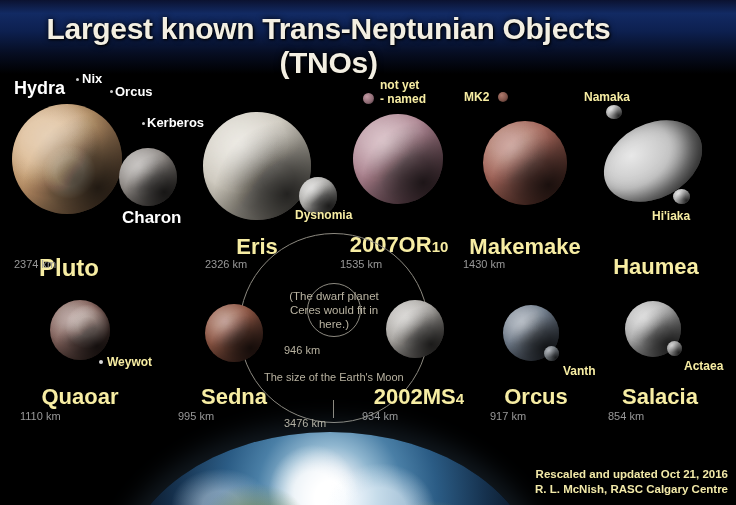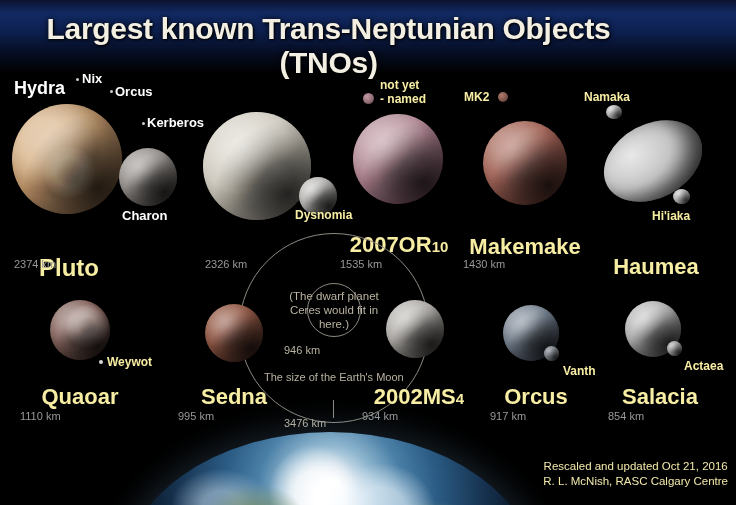--- a/index.html
+++ b/index.html
@@ -112,26 +112,26 @@
     border-radius: 50%;
     background:
       radial-gradient(ellipse at 32% 30%, rgba(120,140,90,.55) 0 6%, rgba(0,0,0,0) 13%),
       radial-gradient(ellipse at 62% 26%, rgba(235,245,252,.6) 0 7%, rgba(0,0,0,0) 15%),
       radial-gradient(ellipse at 46% 20%, rgba(255,255,255,.75) 0 6%, rgba(0,0,0,0) 14%),
       radial-gradient(ellipse at 74% 34%, rgba(150,170,110,.4) 0 5%, rgba(0,0,0,0) 12%),
       radial-gradient(ellipse at 24% 24%, rgba(225,235,245,.45) 0 4%, rgba(0,0,0,0) 11%);
   }
   
   #credit {
-    position: absolute; right: 8px; bottom: 16px;
+    position: absolute; right: 8px; bottom: 8px;
     color: #f2e9a8;
     font-size: 11.5px;
-    font-weight: normal;
+    font-weight: bold;
     line-height: 15px;
-    text-align: center;
+    text-align: right;
     text-shadow: 1px 1px 2px #000;
   }
   .dot { position: absolute; border-radius: 50%; }
 </style>
 </head>
 <body>
 
 <div id="stage">
 
   <div id="banner"></div>
@@ -145,29 +145,30 @@
   <div class="dot" style="left:59px; top:86px; width:3px; height:3px; background:#cfcfcf;"></div>
   <div class="moonlabel white" style="left:14px; top:78px; font-size:18px;">Hydra</div>
   <div class="dot" style="left:76px; top:78px; width:3px; height:3px; background:#cfcfcf;"></div>
   <div class="moonlabel white" style="left:82px; top:71px; font-size:13px;">Nix</div>
   <div class="dot" style="left:110px; top:90px; width:3px; height:3px; background:#cfcfcf;"></div>
   <div class="moonlabel white" style="left:115px; top:84px; font-size:13px;">Orcus</div>
   <div class="dot" style="left:142px; top:122px; width:3px; height:3px; background:#cfcfcf;"></div>
   <div class="moonlabel white" style="left:147px; top:115px; font-size:13px;">Kerberos</div>
   <div class="body tex shade" style="left:119px; top:148px; width:58px; height:58px;
               background: radial-gradient(circle at 36% 34%, #a9a4a0 0%, #8b8682 48%, #4e4a47 76%, #181615 100%);"></div>
-  <div class="moonlabel white" style="left:122px; top:208px; font-size:13px;text-align:right;">Charon</div>
+  <div class="moonlabel white" style="left:122px; top:208px; font-size:17px;text-align:right;">Charon</div>
   <div class="pname" style="left:14px; top:234px; width:110px; font-size:24px;margin-top:20px;">Pluto</div>
   <div class="pdiam" style="left:14px; top:258px; width:110px;">2374 km</div>
 
   <div class="body tex shade" style="left:203px; top:112px; width:108px; height:108px;
               background: radial-gradient(circle at 36% 32%, #e4e0d6 0%, #cdc8bd 45%, #8e8a81 74%, #2a2926 100%);"></div>
   <div class="body tex shade" style="left:299px; top:177px; width:38px; height:38px;
               background: radial-gradient(circle at 35% 33%, #d0cfcd 0%, #a9a8a5 50%, #5d5c5a 78%, #161615 100%);"></div>
   <div class="moonlabel" style="left:295px; top:208px;">Dysnomia</div>
+  <div class="pname" style="left:205px; top:234px; width:104px; font-size:22px;">Eris</div>
   <div class="pdiam" style="left:205px; top:258px; width:104px;">2326 km</div>
 
   <div class="body tex shade" style="left:353px; top:114px; width:90px; height:90px;
               background: radial-gradient(circle at 36% 33%, #c9a3ad 0%, #ab838f 46%, #6e4e58 75%, #221a1d 100%);"></div>
   <div class="body" style="left:363px; top:93px; width:11px; height:11px;
               background: radial-gradient(circle at 36% 33%, #c49aa4 0%, #8d6a73 60%, #332529 100%);"></div>
   <div class="moonlabel" style="left:380px; top:78px; line-height:14px;"><span style="white-space:pre-line;">not yet
 - named</span></div>
   <div class="pname" style="left:340px; top:232px; width:118px; font-size:22px;">
     <span>2007OR</span><span style="font-size:15px;">10</span>

